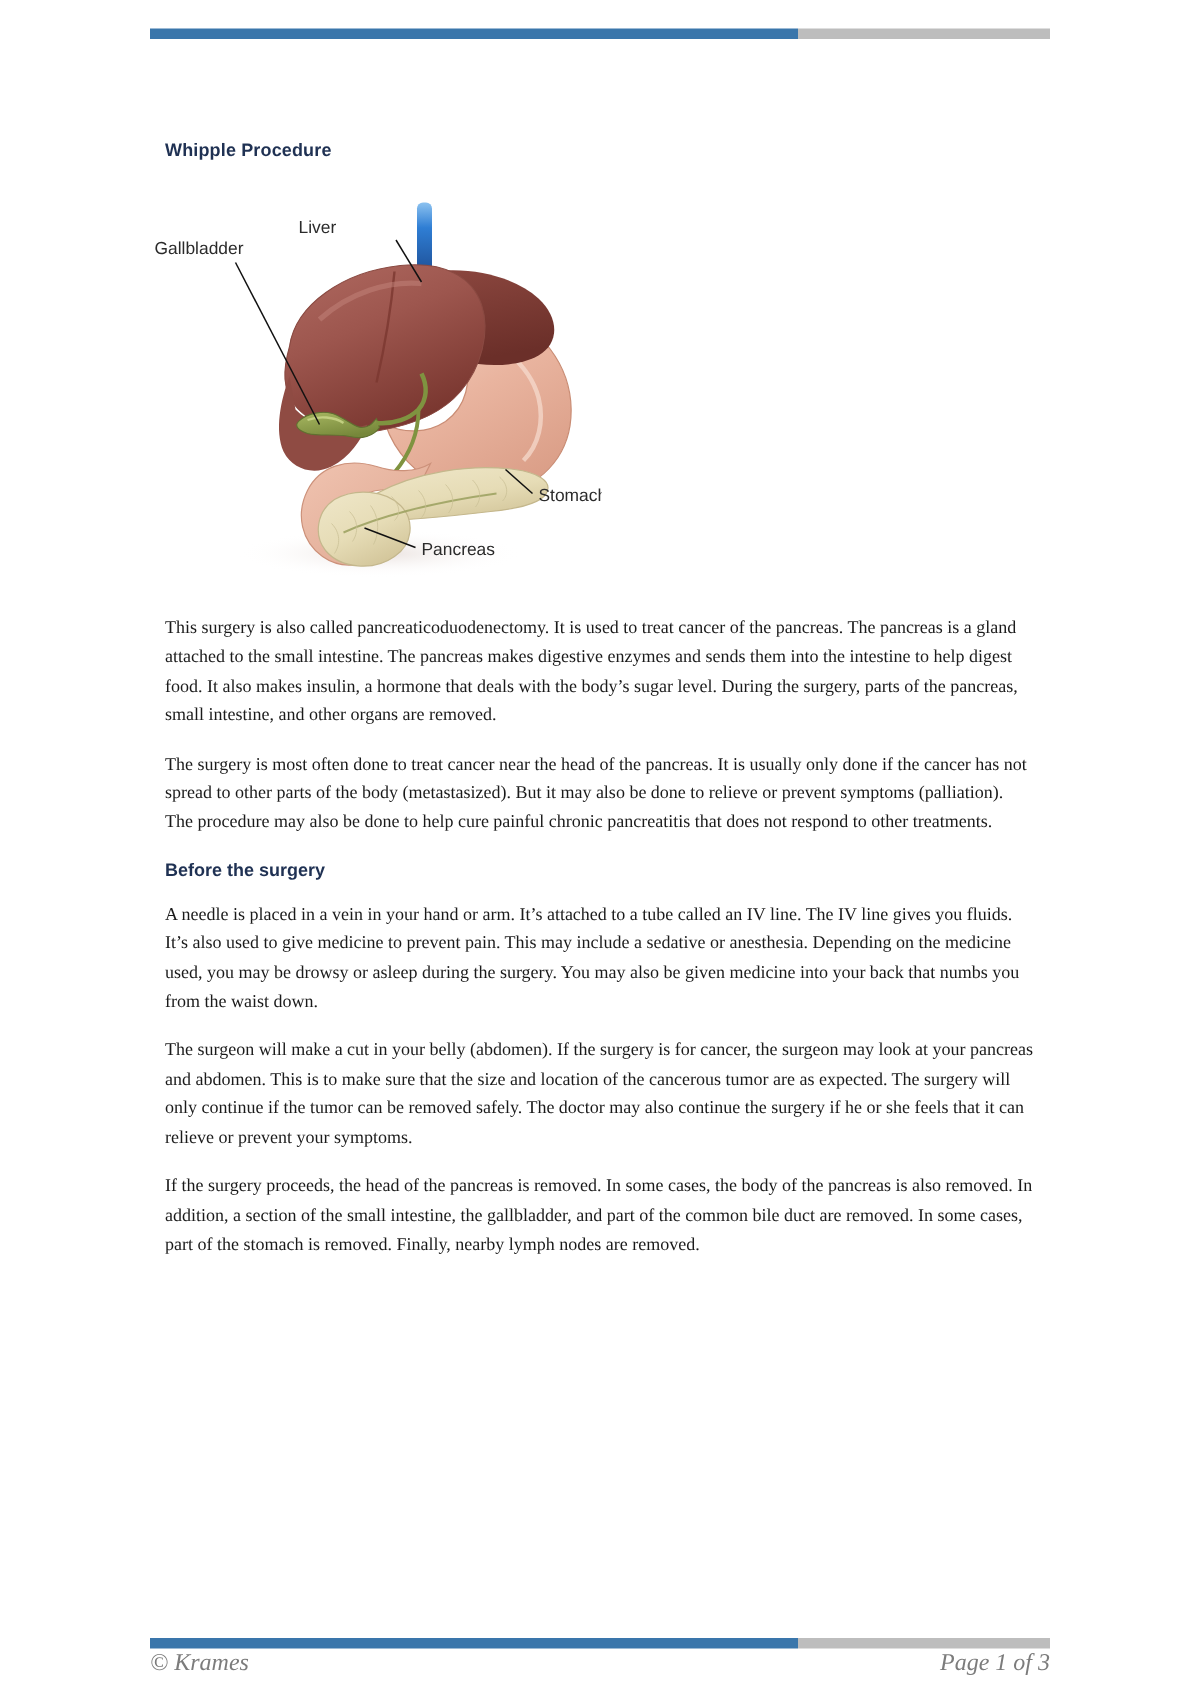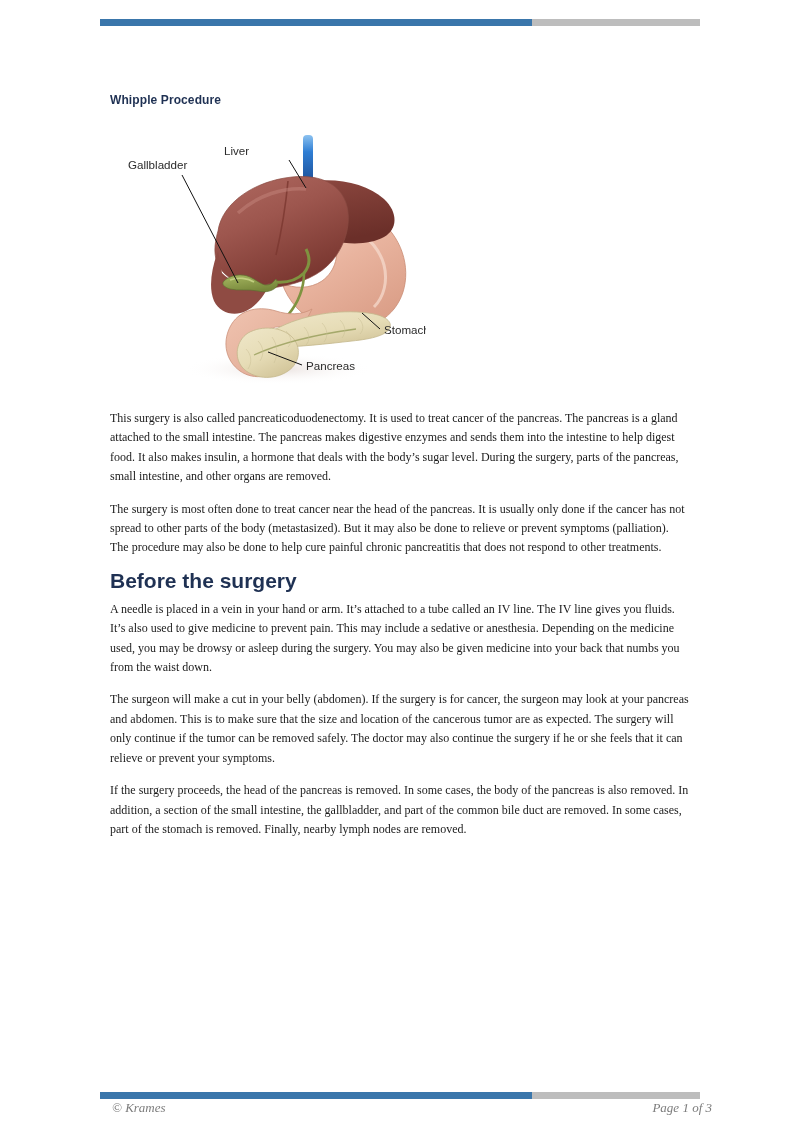--- a/index.html
+++ b/index.html
@@ -44,21 +44,21 @@
     font-family: "Liberation Sans", sans-serif;
     font-weight: bold;
     font-size: 12px;
     color: #1f3153;
     letter-spacing: 0.1px;
   }
 
   
   .figure {
     position: absolute;
-    left: 126px;
+    left: 101px;
     top: 133px;
     width: 300px;
     height: 262px;
   }
   .figure svg { display: block; }
 
   
   .content {
     position: absolute;
     left: 110px;
@@ -70,41 +70,40 @@
     font-family: "Liberation Serif", serif;
     font-size: 12px;
     line-height: 19.4px;
     color: #1a1a1a;
     text-align: left;
   }
   h2.section {
     margin: 10px 0 10px 0;
     font-family: "Liberation Sans", sans-serif;
     font-weight: bold;
-    font-size: 21px;
+    font-size: 12px;
     line-height: 19px;
     color: #1f3153;
   }
   h2.section.spaced {
     margin-top: 44px;
   }
 
   
   .footer {
     position: absolute;
     left: 100px;
     top: 1100px;
     width: 600px;
     display: flex;
     justify-content: space-between;
     font-family: "Liberation Serif", serif;
     font-style: italic;
-    font-size: 13px;
+    font-size: 16px;
     color: #7c7c7c;
-    margin-left: 12px;
   }
 
   
   .lbl {
     font-family: "Liberation Sans", sans-serif;
     font-size: 11.6px;
     fill: #2b2b2b;
   }
 </style>
 </head>

